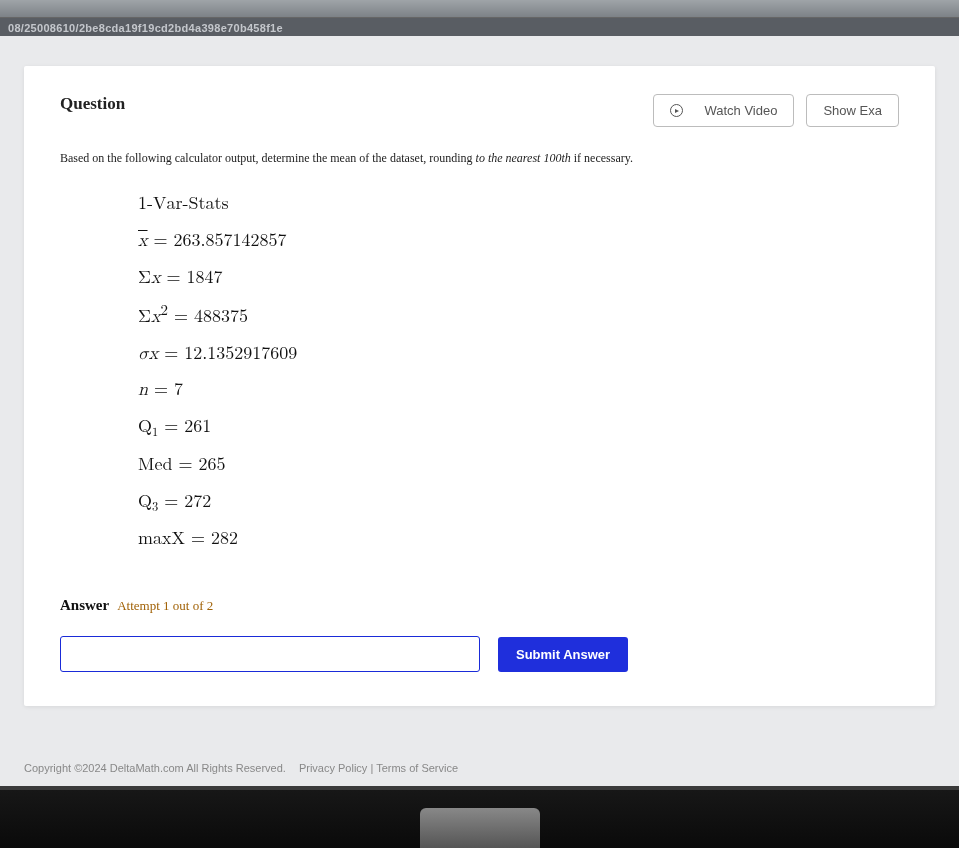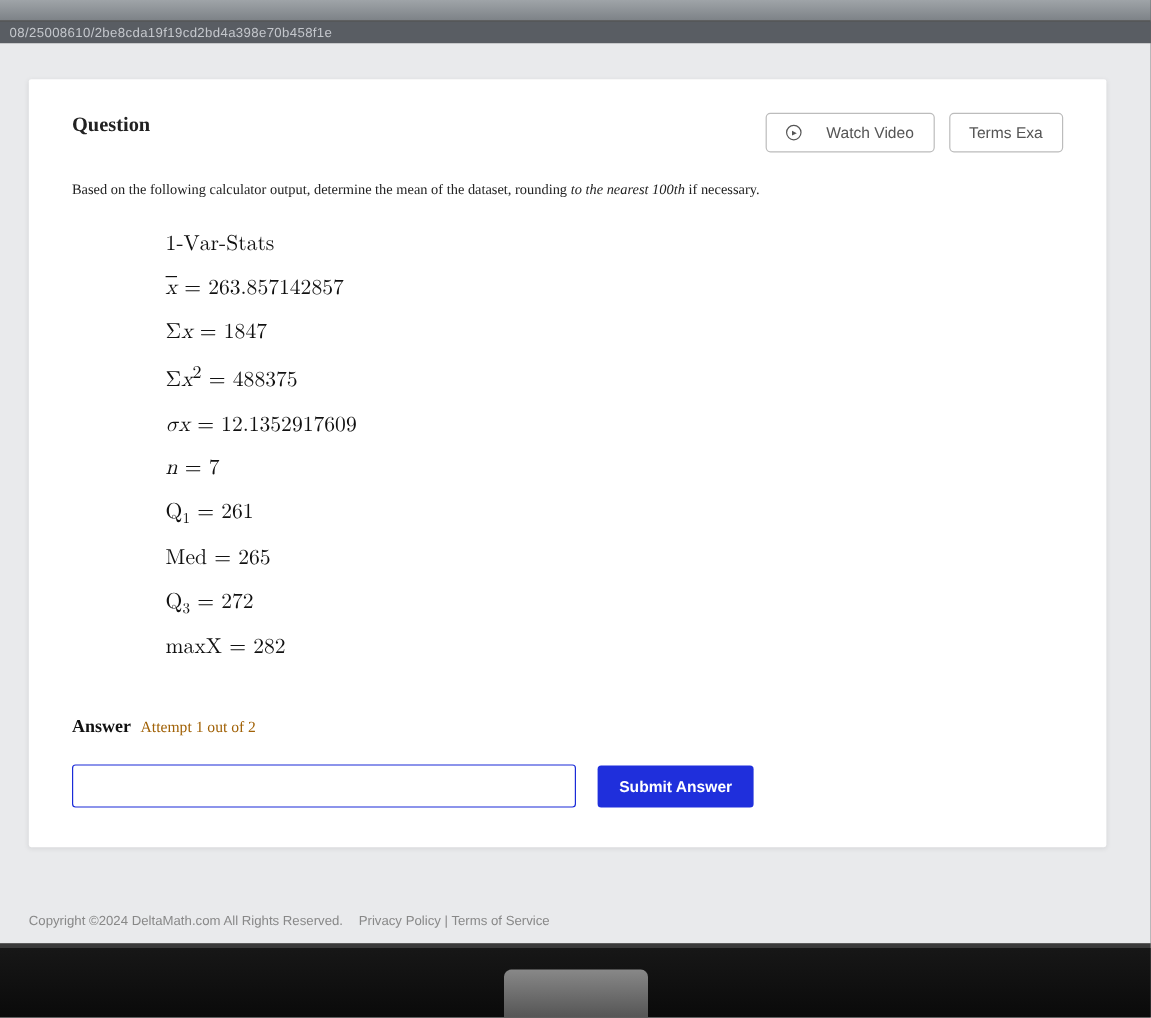--- a/index.html
+++ b/index.html
@@ -15,25 +15,26 @@
     border-bottom: 1px solid #666;
   }
   .url-bar {
     height: 18px;
     background: #595d63;
     color: #c4c7cc;
     font-family: Arial, sans-serif;
     font-size: 11px;
     padding: 4px 8px;
     letter-spacing: 0.3px;
+    font-weight: bold;
   }
   .page-wrap {
     background: #e9eaec;
     height: 750px;
-    padding: 30px 13px 0 0;
+    padding: 30px 0 0 0;
     position: relative;
   }
   .card {
     background: #fff;
     margin: 0 24px;
     padding: 28px 36px 30px 36px;
     box-shadow: 0 1px 4px rgba(0,0,0,0.08);
     border-radius: 2px;
     position: relative;
     min-height: 640px;
@@ -168,21 +169,21 @@
 <div class="page-wrap">
   <div class="card">
 
     <div class="topline">
       <div class="q-heading">Question</div>
       <button class="btn">
         <span class="icon-circ"></span>
         <span>Watch Video</span>
       </button>
       <button class="btn">
-        <span>Terms Exa</span>
+        <span>Show Exa</span>
       </button>
     </div>
 
     <p class="prompt">
       <span>Based on the following calculator output, determine the mean of the dataset, rounding </span><span class="ital">to the nearest 100th</span><span> if necessary.</span>
     </p>
 
     <div class="stats-block">
       <div class="row">1-Var-Stats</div>
       <div class="row"><span class="bar">x</span> = <span>263.857142857</span></div>

